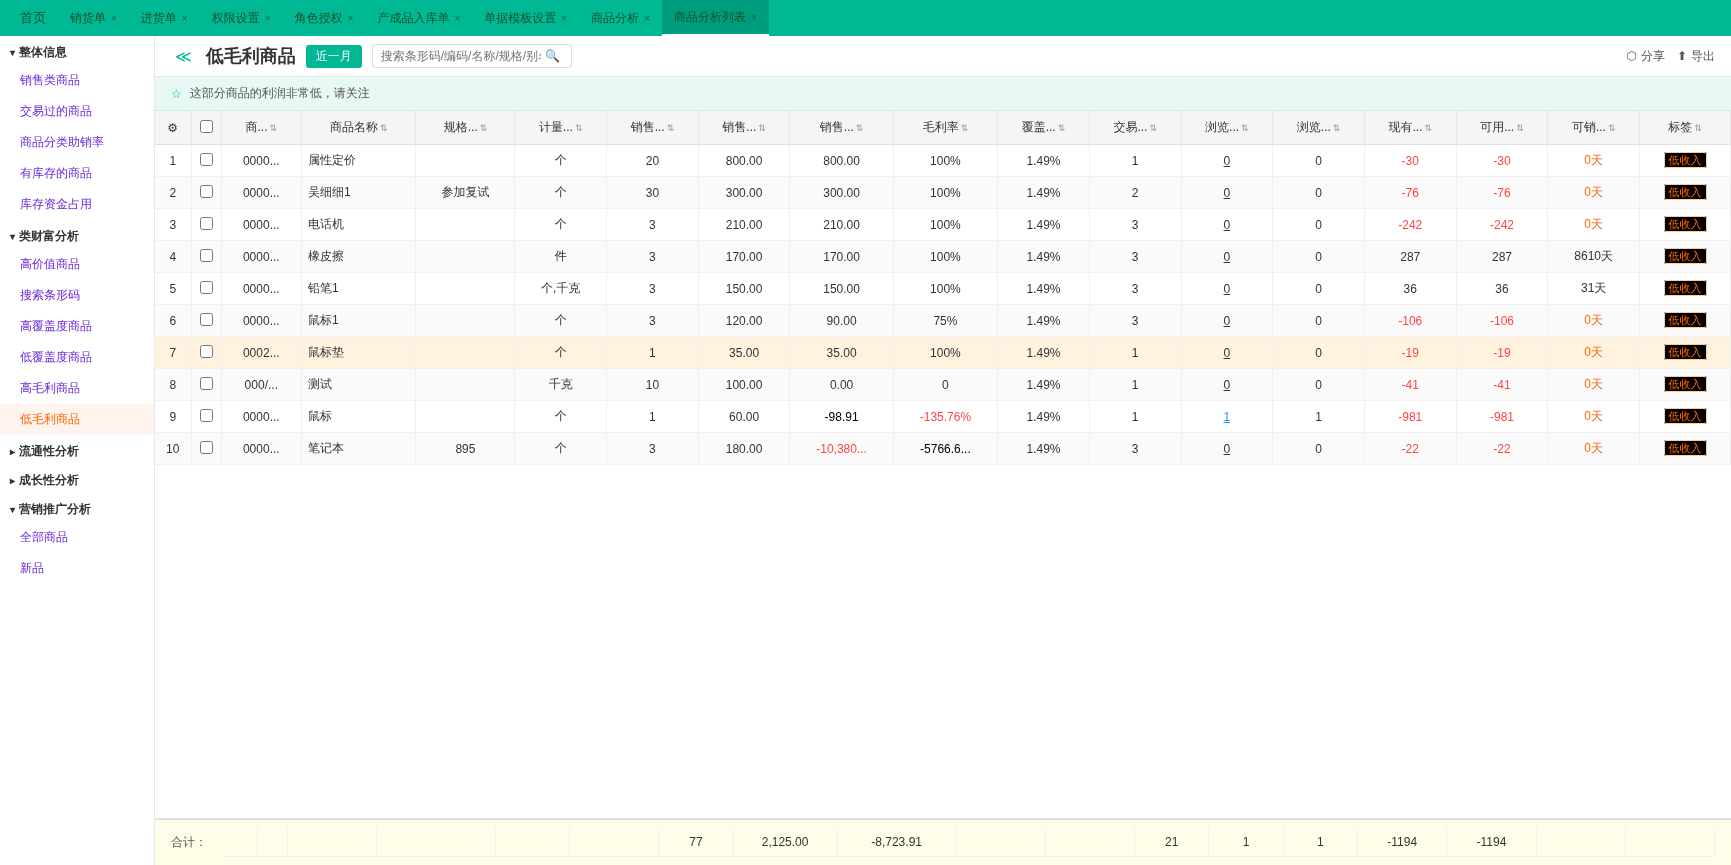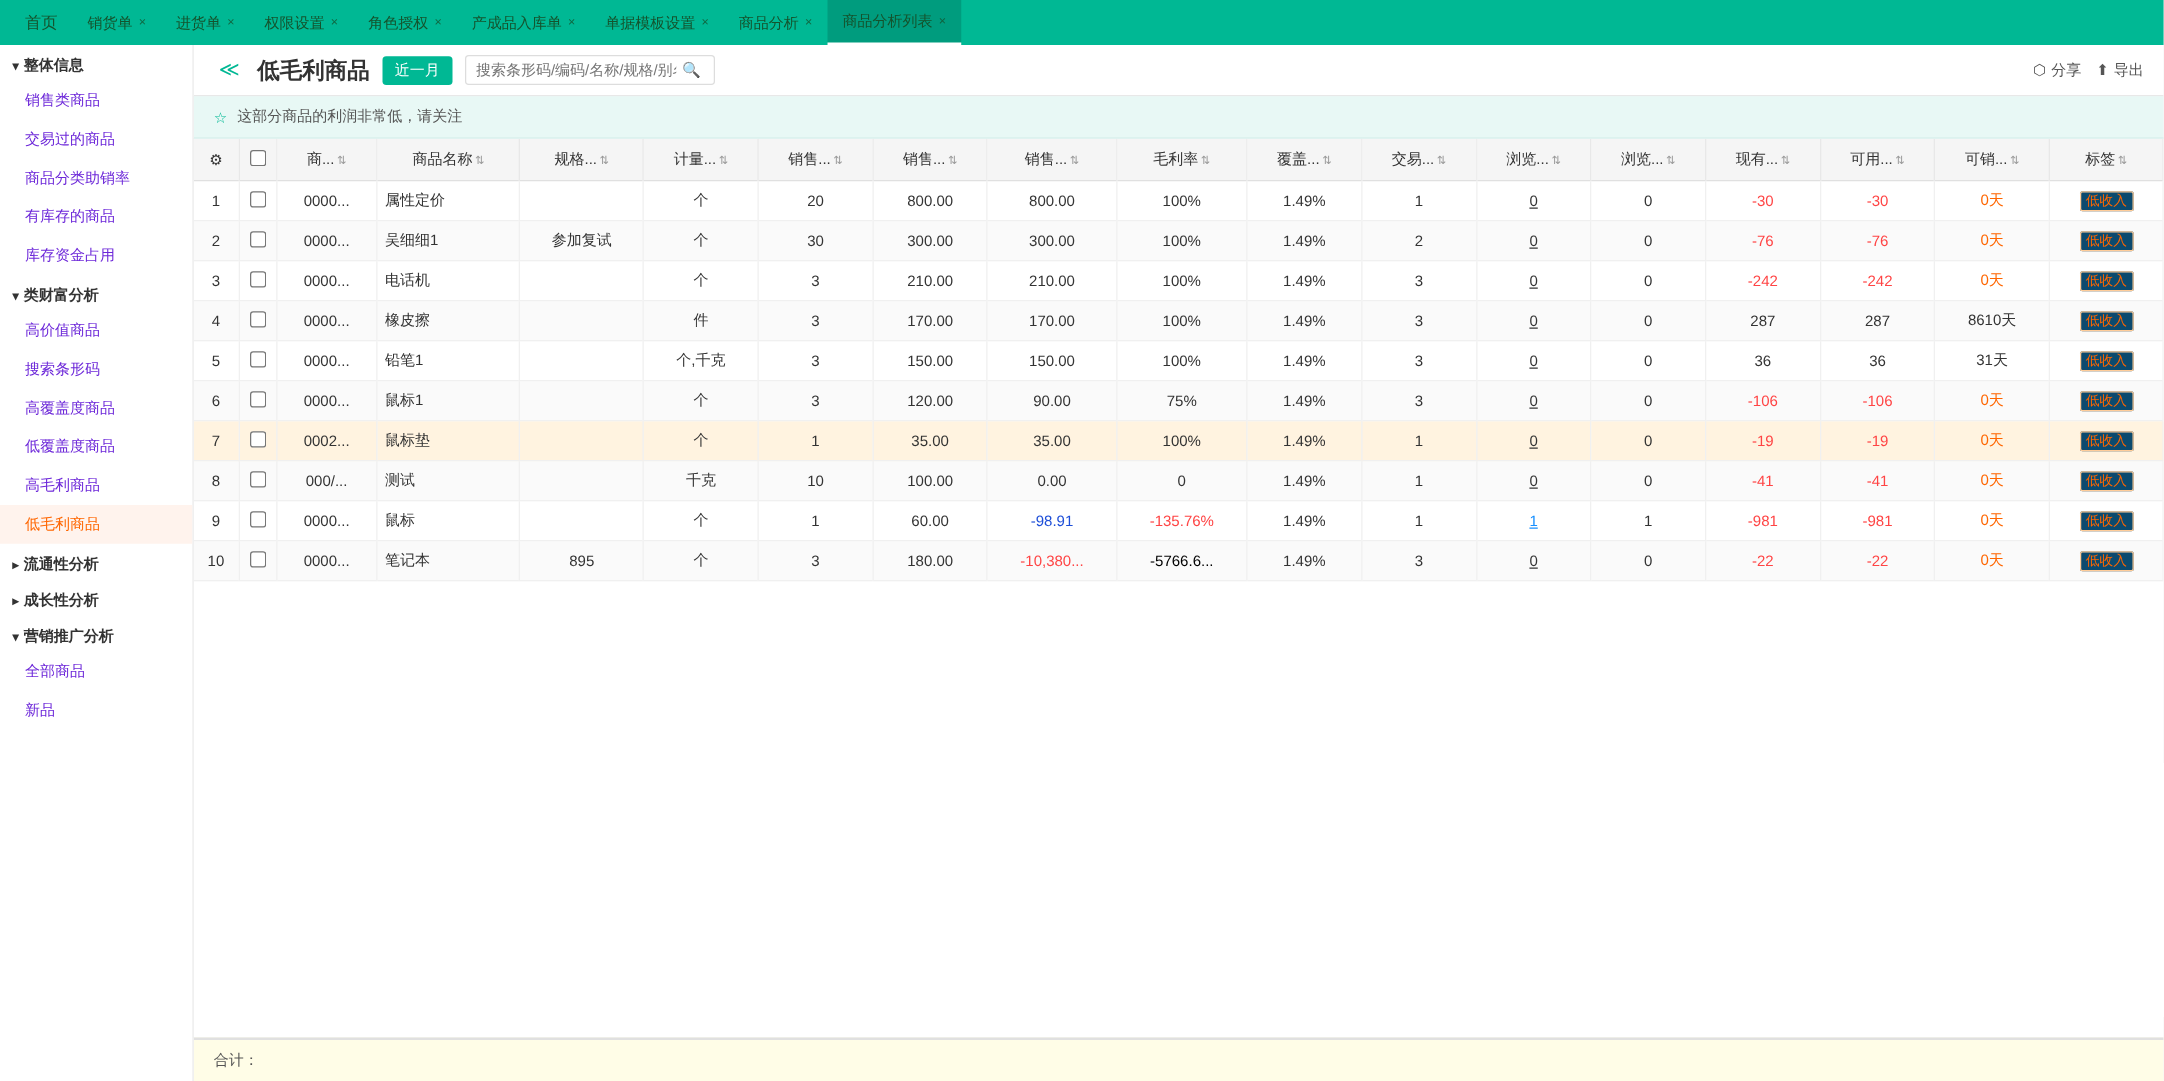--- a/index.html
+++ b/index.html
@@ -164,21 +164,21 @@
     tbody tr.highlighted { background: #fff3e0; }
     tbody td {
       padding: 7px 6px;
       text-align: center;
       color: #333;
       border-right: 1px solid #f0f0f0;
       white-space: nowrap;
     }
     tbody td.text-left { text-align: left; }
     .tag-low-income {
-      background: #0c4a6e;
+      background: #000000;
       color: #ff6600;
       border: 1px solid #ffcc99;
       border-radius: 2px;
       padding: 1px 4px;
       font-size: 11px;
     }
     .zero-link { color: #333; text-decoration: underline; }
     .one-link { color: #1890ff; text-decoration: underline; }
 
     
@@ -529,21 +529,21 @@
     </tr>
             <tr>
       <td>9</td>
       <td><input type="checkbox" style=""></td>
       <td>0000...</td>
       <td class="text-left">鼠标</td>
       <td></td>
       <td>个</td>
       <td>1</td>
       <td>60.00</td>
-      <td style="color:#1d4ed8">-98.91</td>
+      <td style="color:#000000">-98.91</td>
       <td style="color:#ff4444">-135.76%</td>
       <td>1.49%</td>
       <td>1</td>
       <td><span class="one-link">1</span></td>
       <td>1</td>
       <td style="color:#ff4444">-981</td>
       <td style="color:#ff4444">-981</td>
       <td style="color:#ff6600">0天</td>
       <td><span class="tag-low-income">低收入</span></td>
     </tr>
@@ -566,16 +566,40 @@
       <td style="color:#ff4444">-22</td>
       <td style="color:#ff6600">0天</td>
       <td><span class="tag-low-income">低收入</span></td>
     </tr>
           </tbody>
       </table>
     </div>
 
     <div class="footer-totals">
       <span class="label">合计：</span>
+      <table style="flex:1; border-collapse:collapse;">
+        <tbody>
+            <tr>
+          <td style="width:36px;"></td>
+          <td style="width:30px;"></td>
+          <td style="min-width:60px;"></td>
+          <td style="min-width:80px;"></td>
+          <td style="min-width:50px;"></td>
+          <td style="min-width:60px;"></td>
+          <td style="min-width:50px; text-align:center;">77</td>
+          <td style="min-width:70px; text-align:center;">2,125.00</td>
+          <td style="min-width:80px; text-align:center;">-8,723.91</td>
+          <td style="min-width:60px;"></td>
+          <td style="min-width:60px;"></td>
+          <td style="min-width:50px; text-align:center;">21</td>
+          <td style="min-width:50px; text-align:center;">1</td>
+          <td style="min-width:50px; text-align:center;">1</td>
+          <td style="min-width:60px; text-align:center;">-1194</td>
+          <td style="min-width:60px; text-align:center;">-1194</td>
+          <td style="min-width:60px;"></td>
+          <td style="min-width:60px;"></td>
+        </tr>
+      </tbody>
+        </table>
     </div>
 
   </div>
 </div>
 
 </body></html>

